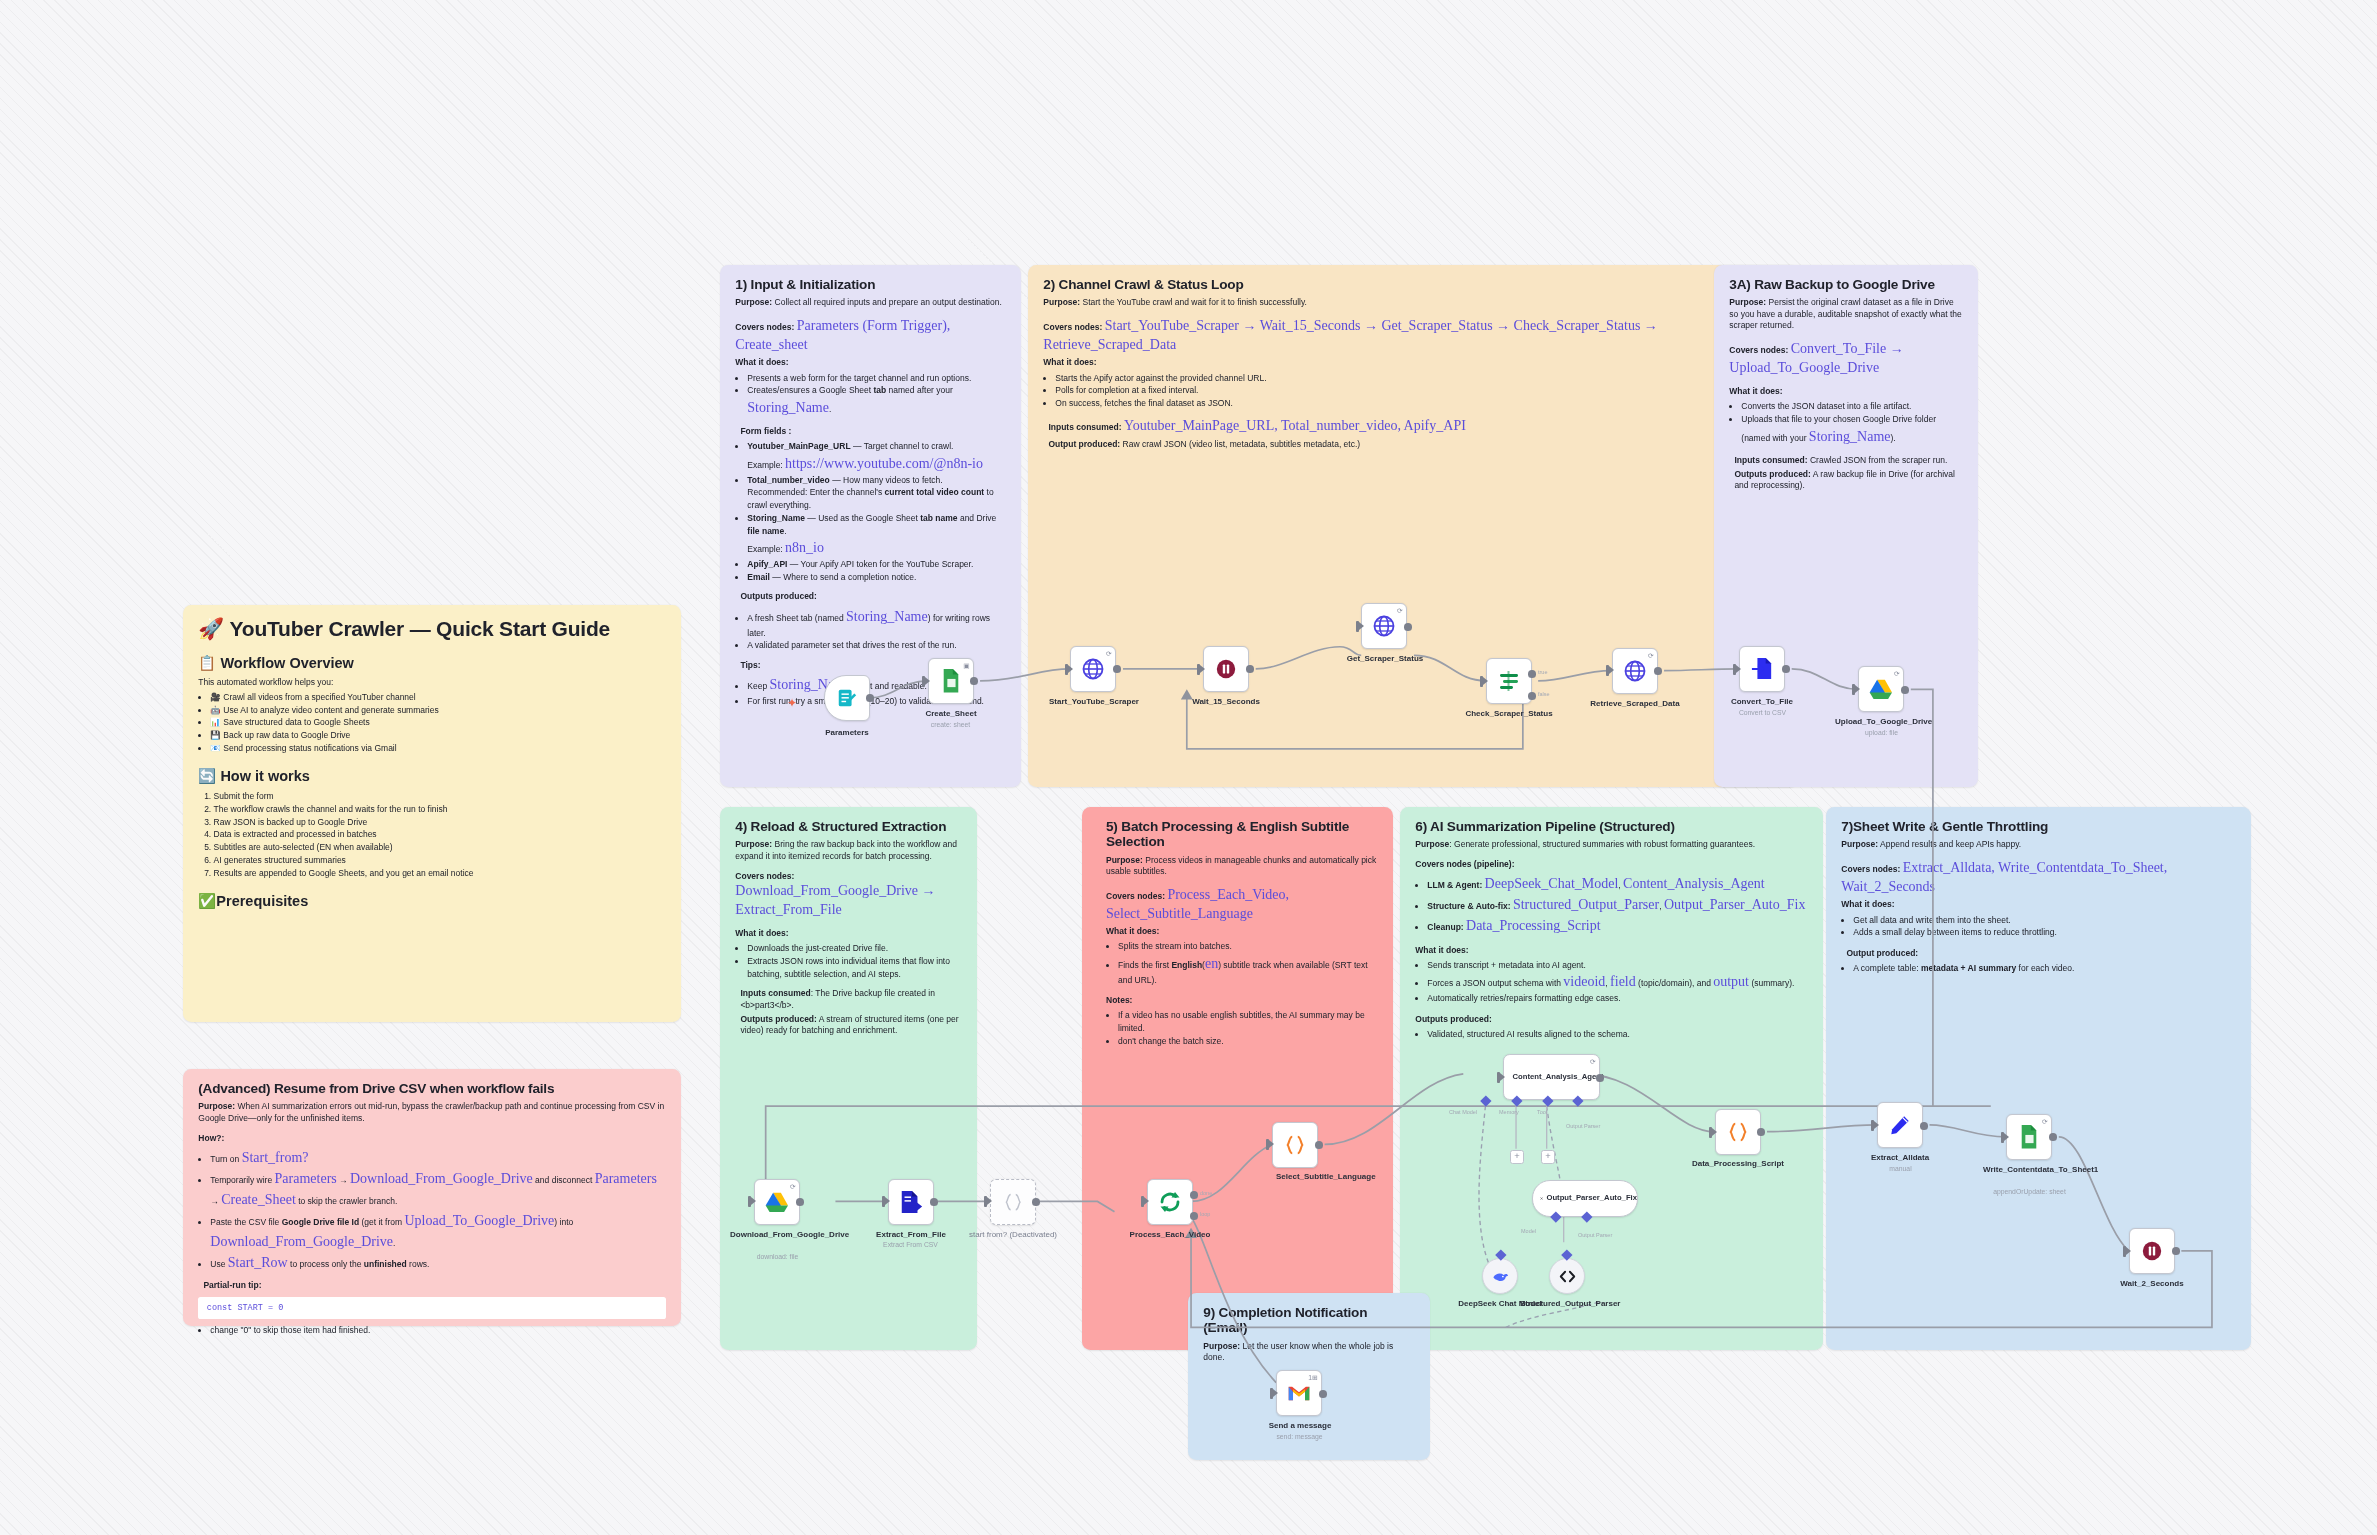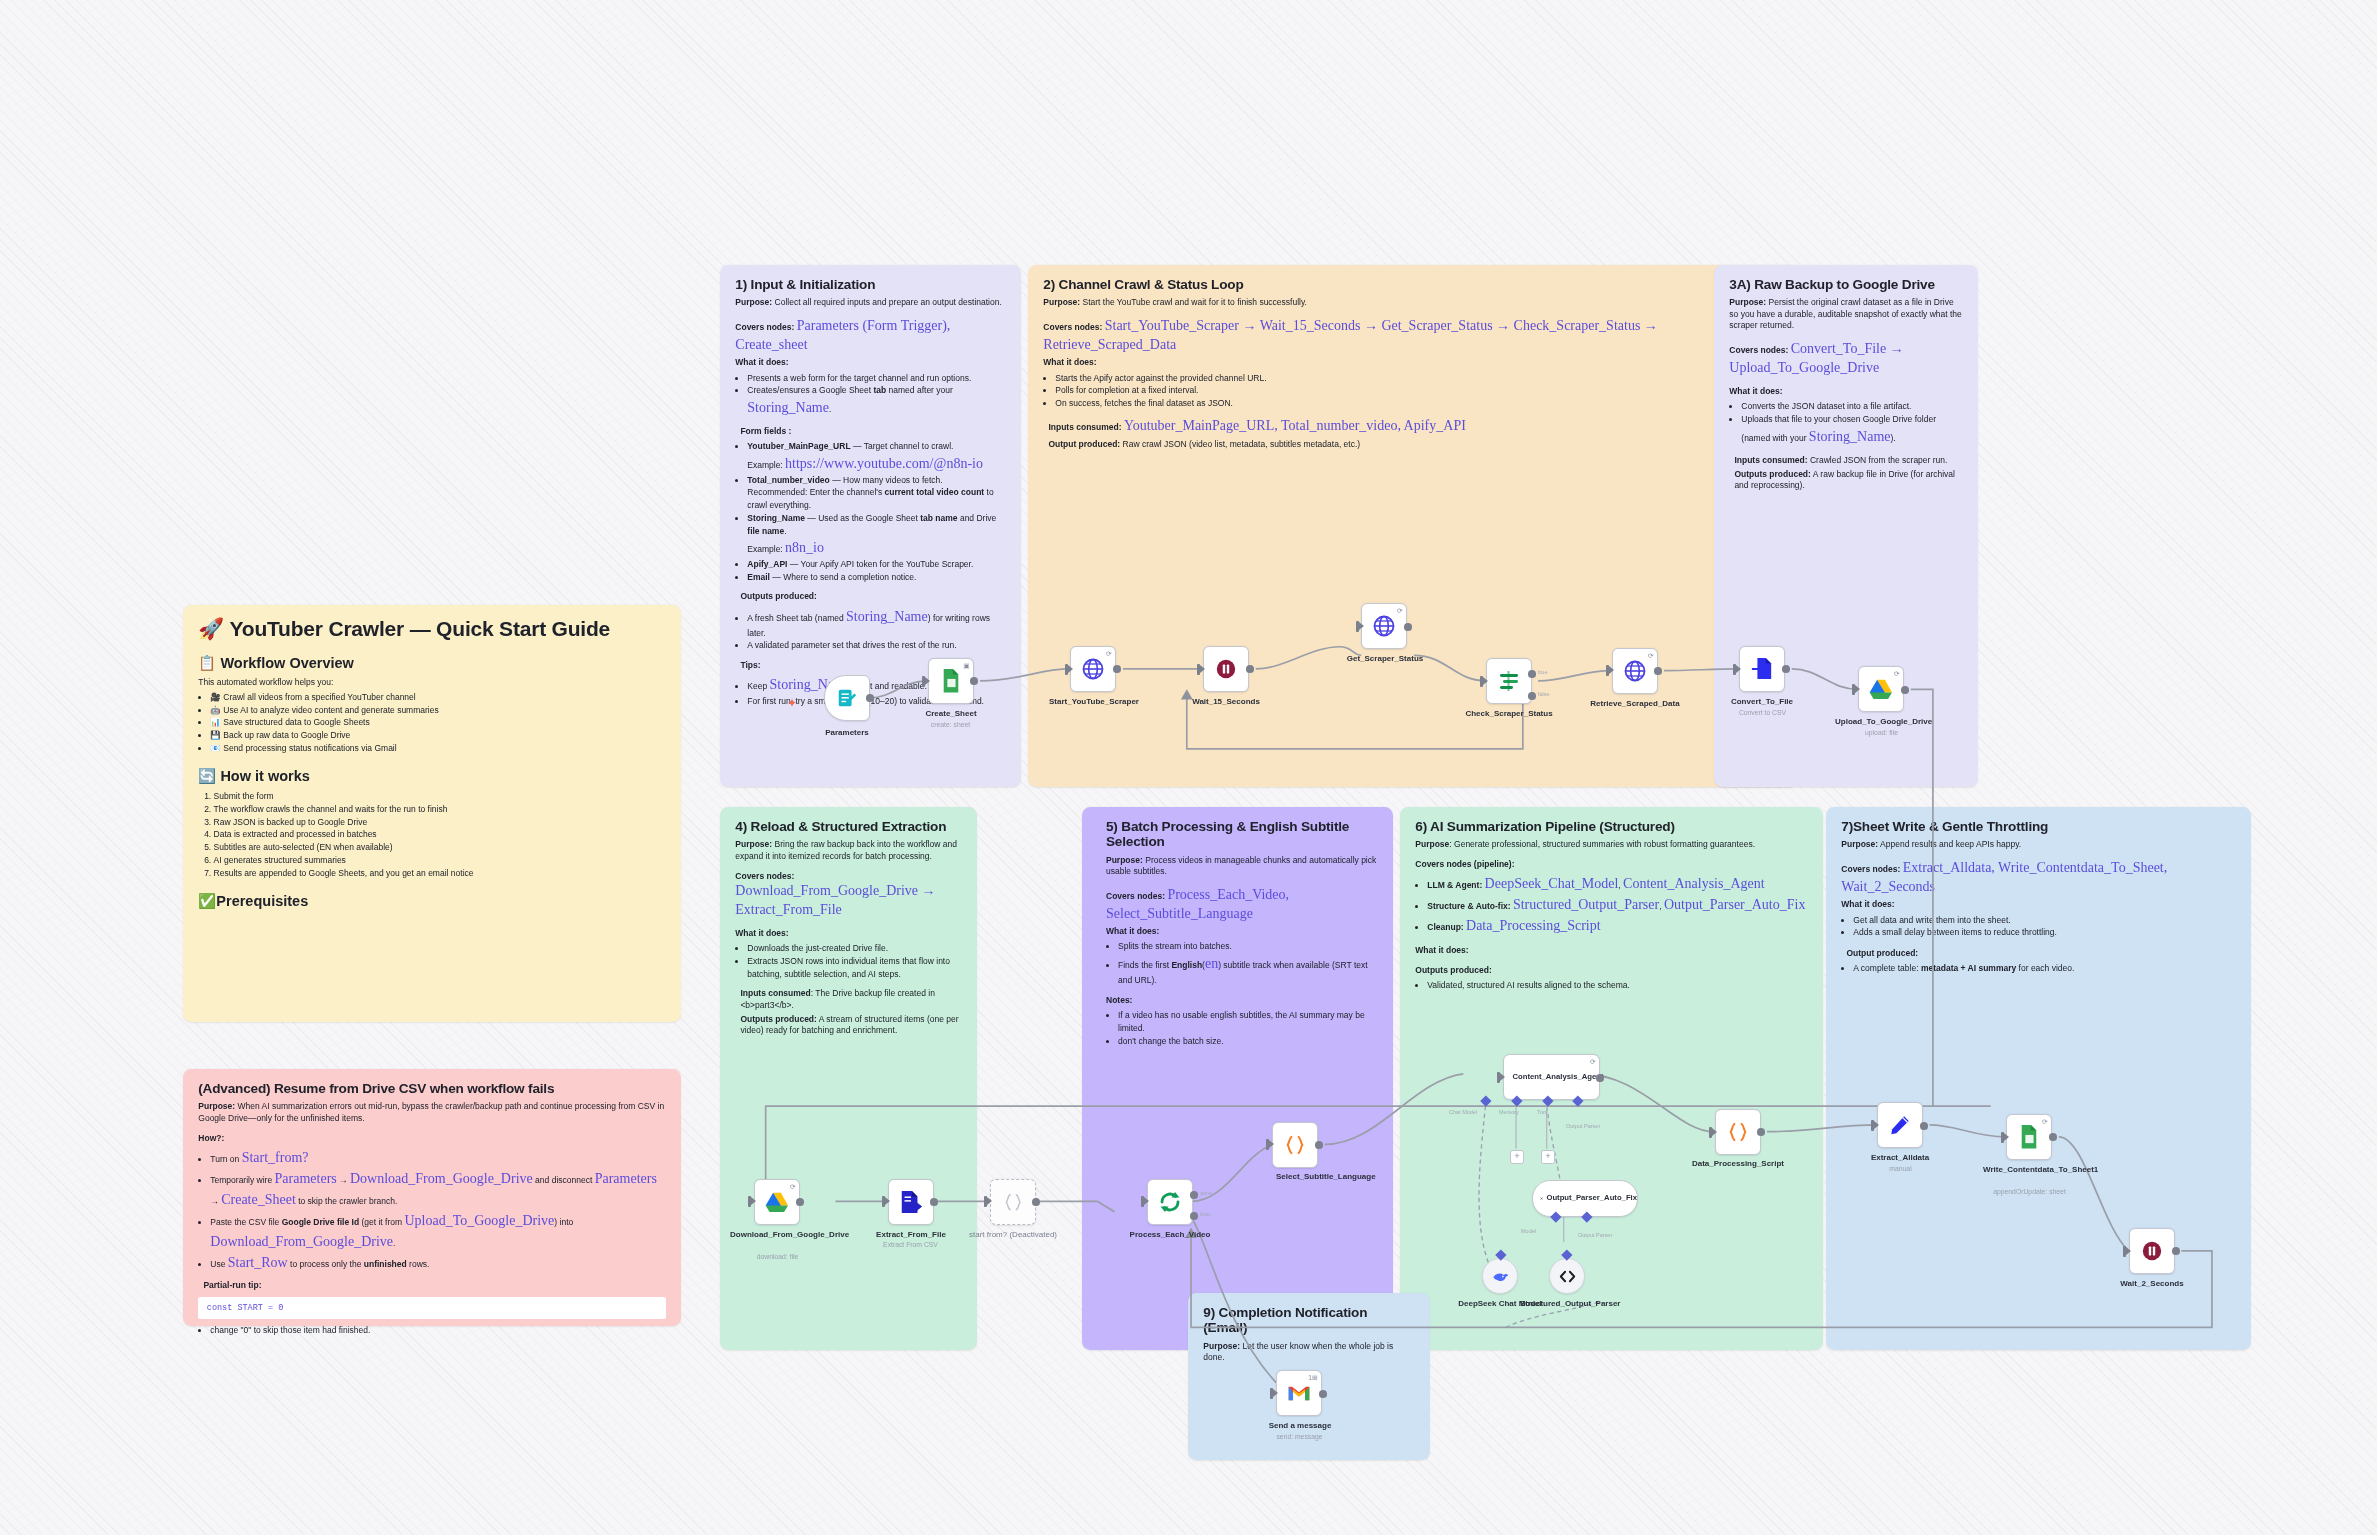--- a/index.html
+++ b/index.html
@@ -173,21 +173,21 @@
   <p style="margin-top:8.5px"><span class="b">Covers nodes:</span> <span class="code">Download_From_Google_Drive → Extract_From_File</span></p>
   <p class="b" style="margin-top:8.5px">What it does:</p>
   <ul>
     <li id="s4w0">Downloads the just-created Drive file.</li>
     <li id="s4w1">Extracts JSON rows into individual items that flow into batching, subtitle selection, and AI steps.</li>
   </ul>
   <p style="margin-top:7.7px;margin-left:5.1px"><span class="b">Inputs consumed</span>:<span> The Drive backup file created in &lt;b&gt;part3&lt;/b&gt;.</span></p>
   <p style="margin-left:5.1px"><span class="b">Outputs produced:</span><span> A stream of structured items (one per video) ready for batching and enrichment.</span></p>
 </div>
 
-<div class="sticky" style="left:1082px;top:807px;width:311px;height:543px;background:#c4b5fd;padding-left:24px;">
+<div class="sticky" style="left:1082px;top:807px;width:311px;height:543px;background:#fca5a5;padding-left:24px;">
   <div class="title" style="line-height:1.12">5) Batch Processing &amp; English Subtitle Selection</div>
   <p><span class="b">Purpose:</span> <span>Process videos in manageable chunks and automatically pick usable subtitles.</span></p>
   <p style="margin-top:8.5px"><span class="b">Covers nodes:</span> <span class="code">Process_Each_Video, Select_Subtitle_Language</span></p>
   <p class="b">What it does:</p>
   <ul>
     <li id="s5w0">Splits the stream into batches.</li>
     <li id="s5w1">Finds the first <b>English</b>(<span class="code">en</span>) subtitle track when available (SRT text and URL).</li>
   </ul>
   <p class="b" style="margin-top:8.5px">Notes:</p>
   <ul>
@@ -199,20 +199,25 @@
 <div class="sticky" style="left:1400px;top:807px;width:423px;height:543px;background:#c9efdc;">
   <div class="title">6) AI Summarization Pipeline (Structured)</div>
   <p><span class="b">Purpose</span>: <span>Generate professional, structured summaries with robust formatting guarantees.</span></p>
   <p class="b" style="margin-top:8.5px">Covers nodes (pipeline):</p>
   <ul>
     <li id="s6c0"><b>LLM &amp; Agent:</b> <span class="code">DeepSeek_Chat_Model</span>, <span class="code">Content_Analysis_Agent</span></li>
     <li id="s6c1"><b>Structure &amp; Auto-fix:</b> <span class="code">Structured_Output_Parser</span>, <span class="code">Output_Parser_Auto_Fix</span></li>
     <li id="s6c2"><b>Cleanup:</b> <span class="code">Data_Processing_Script</span></li>
   </ul>
   <p class="b" style="margin-top:8.5px">What it does:</p>
+  <ul>
+    <li id="s6w0">Sends transcript + metadata into AI agent.</li>
+    <li id="s6w1">Forces a JSON output schema with <span class="code">videoid</span>, <span class="code">field</span> (topic/domain), and <span class="code">output</span> (summary).</li>
+    <li id="s6w2">Automatically retries/repairs formatting edge cases.</li>
+  </ul>
   <p class="b" style="margin-top:8.5px">Outputs produced:</p>
   <ul>
     <li id="s6o0">Validated, structured AI results aligned to the schema.</li>
   </ul>
 </div>
 
 <div class="sticky" style="left:1826px;top:807px;width:425px;height:543px;background:#cfe2f3;">
   <div class="title">7)Sheet Write &amp; Gentle Throttling</div>
   <p><span class="b">Purpose:</span> <span>Append results and keep APIs happy.</span></p>
   <p style="margin-top:8.5px"><span class="b">Covers nodes:</span> <span class="code">Extract_Alldata, Write_Contentdata_To_Sheet, Wait_2_Seconds</span></p>

